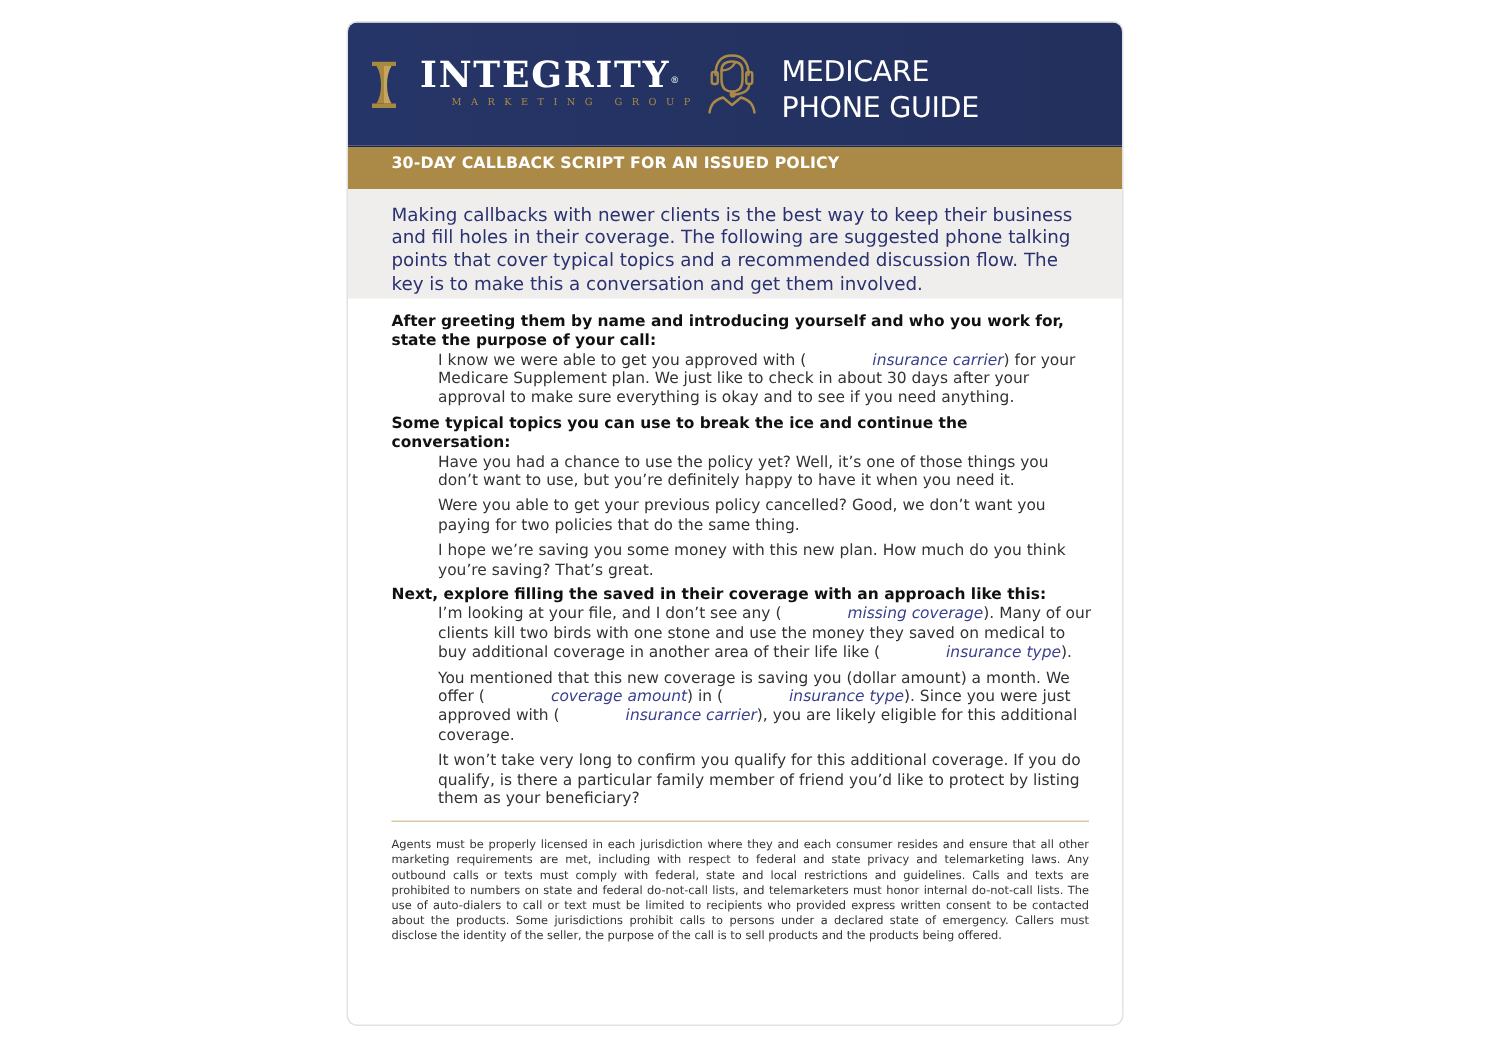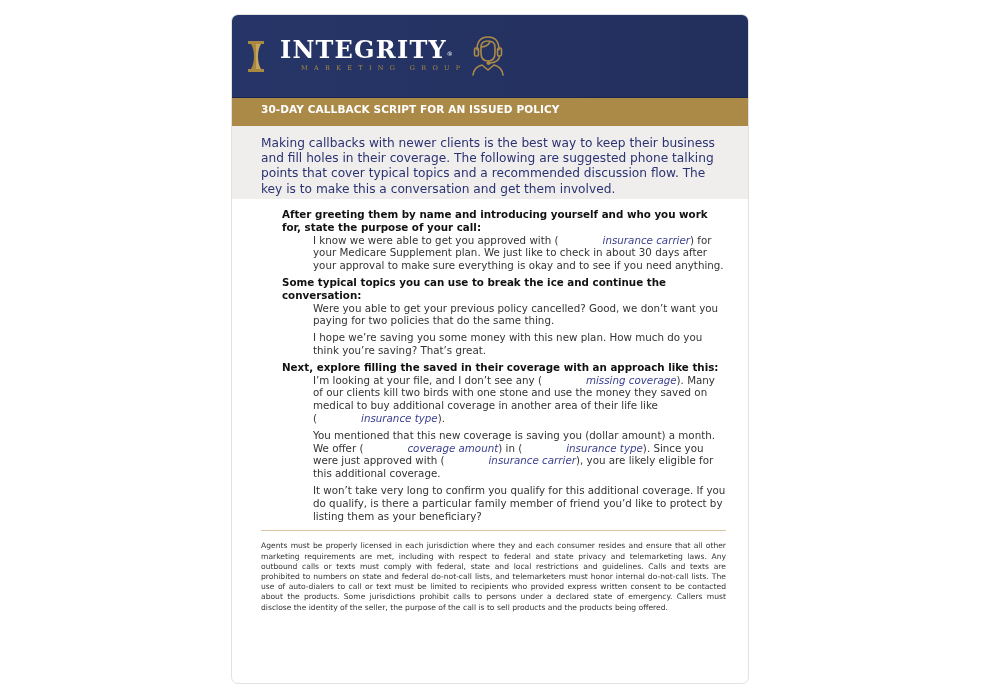--- a/index.html
+++ b/index.html
@@ -48,21 +48,21 @@
   .body { padding: 9px 20px 0 29px; color: #222; }
   .sec-head {
     font-weight: bold; font-size: 10.3px; line-height: 12.8px; color: #111;
     margin-right: 4px;
   }
   .para {
     margin-left: 31px; font-size: 10.3px; line-height: 12.8px; color: #333;
     margin-bottom: 4px;
   }
   .para em { color: #3a3f8e; font-style: italic; padding-left: 44px; }
-  .sec { margin-bottom: 1px; margin-left: 21px; }
+  .sec { margin-bottom: 1px; }
   .divider {
     height: 1px; background: #d9c7a4; margin: 8px 0 10px 0; margin-right: 2px;
   }
   .disclaimer {
     font-size: 7.6px; line-height: 10.2px; color: #333; text-align: justify;
     padding-right: 2px;
   }
 </style>
 </head>
 <body>
@@ -83,34 +83,39 @@
       <path d="M6 17 Q6 4 17 4 Q28 4 28 17"></path>
       <rect x="3.5" y="15" width="4" height="8" rx="1.5"></rect>
       <rect x="26.5" y="15" width="4" height="8" rx="1.5"></rect>
       <path d="M10 14 Q10 8 17 8 Q24 8 24 14 L24 20 Q24 28 17 28 Q10 28 10 20 Z"></path>
       <path d="M10 14 Q16 14 19 9"></path>
       <path d="M28.5 23 Q28.5 29 19 30"></path>
       <circle cx="17.5" cy="30" r="1.3" fill="#ab8a47"></circle>
       <path d="M2 42 Q3 34 11 32 L17 37 L23 32 Q31 34 32 42"></path>
     </svg>
 
+    <div class="title">
+      <div>MEDICARE</div>
+      <div>PHONE GUIDE</div>
+    </div>
   </div>
 
   <div class="gold-band">30-DAY CALLBACK SCRIPT FOR AN ISSUED POLICY</div>
 
   <div class="intro">Making callbacks with newer clients is the best way to keep their business and fill holes in their coverage. The following are suggested phone talking points that cover typical topics and a recommended discussion flow. The key is to make this a conversation and get them involved.</div>
 
   <div class="body">
     <div id="sections">
         <div class="sec">
           <div class="sec-head">After greeting them by name and introducing yourself and who you work for, state the purpose of your call:</div>
           <div class="para"><span>I know we were able to get you approved with (</span><em>insurance carrier</em><span>) for your Medicare Supplement plan. We just like to check in about 30 days after your approval to make sure everything is okay and to see if you need anything.</span></div>
         </div>
         <div class="sec">
           <div class="sec-head">Some typical topics you can use to break the ice and continue the conversation:</div>
+          <div class="para"><span>Have you had a chance to use the policy yet? Well, it’s one of those things you don’t want to use, but you’re definitely happy to have it when you need it.</span></div>
           <div class="para"><span>Were you able to get your previous policy cancelled? Good, we don’t want you paying for two policies that do the same thing.</span></div>
           <div class="para"><span>I hope we’re saving you some money with this new plan. How much do you think you’re saving? That’s great.</span></div>
         </div>
         <div class="sec">
           <div class="sec-head">Next, explore filling the saved in their coverage with an approach like this:</div>
           <div class="para"><span>I’m looking at your file, and I don’t see any (</span><em>missing coverage</em><span>). Many of our clients kill two birds with one stone and use the money they saved on medical to buy additional coverage in another area of their life like (</span><em>insurance type</em><span>).</span></div>
           <div class="para"><span>You mentioned that this new coverage is saving you (dollar amount) a month. We offer (</span><em>coverage amount</em><span>) in (</span><em>insurance type</em><span>). Since you were just approved with (</span><em>insurance carrier</em><span>), you are likely eligible for this additional coverage.</span></div>
           <div class="para"><span>It won’t take very long to confirm you qualify for this additional coverage. If you do qualify, is there a particular family member of friend you’d like to protect by listing them as your beneficiary?</span></div>
         </div>
         <div class="sec">

